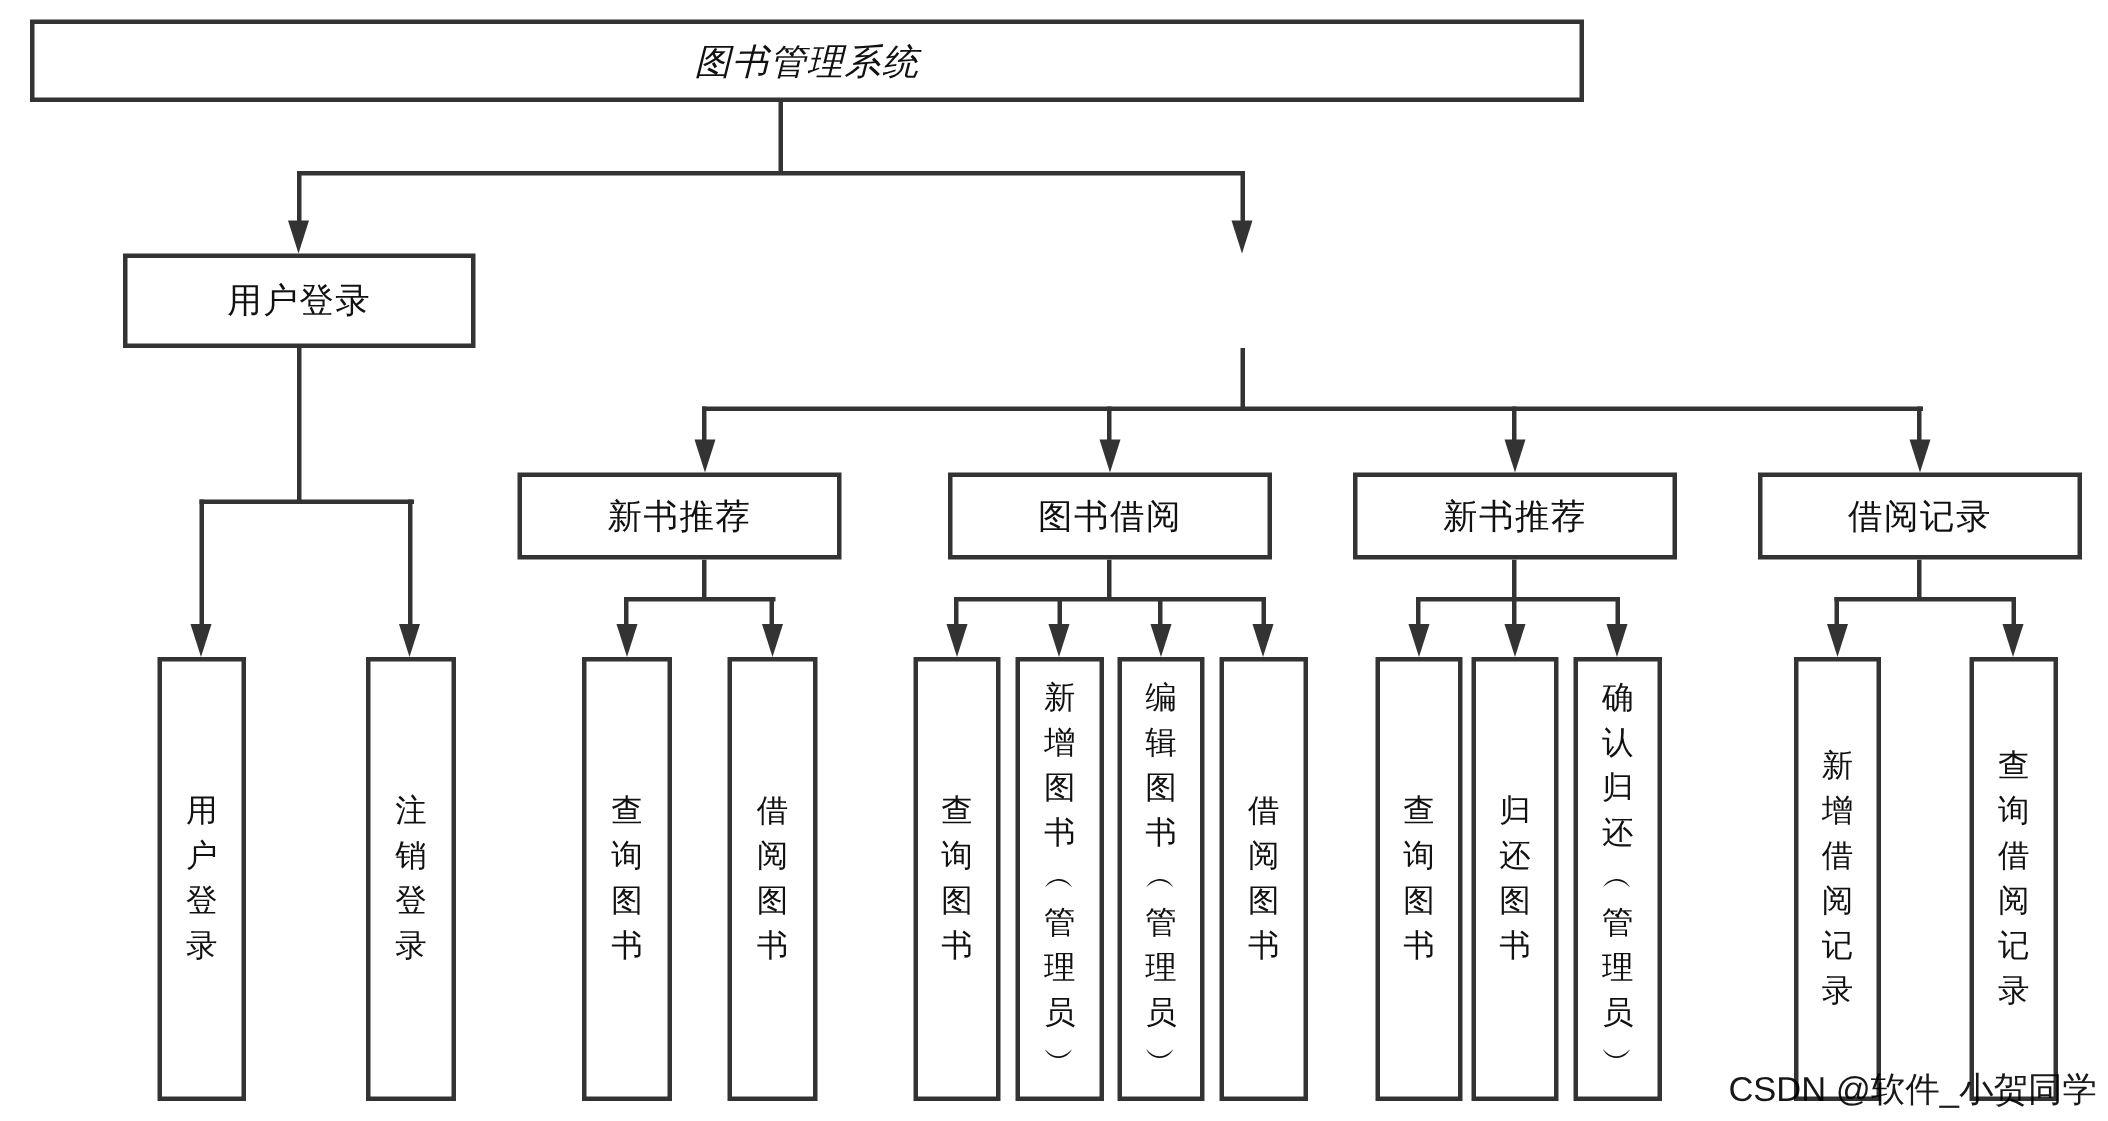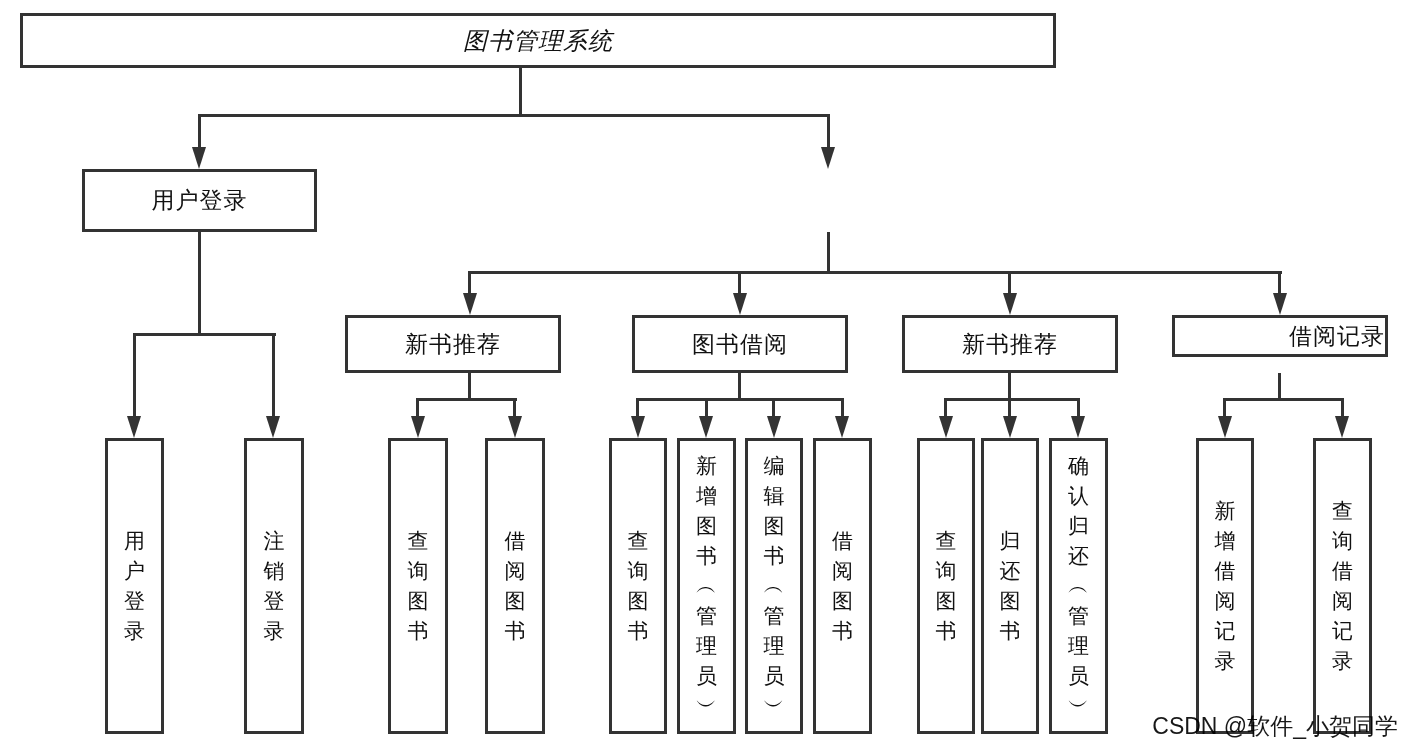--- a/index.html
+++ b/index.html
@@ -93,21 +93,21 @@
   </div>
 
   <div class="box h" style="left:632px; top:315px; width:216px; height:58px;">
     <span>图书借阅</span>
   </div>
 
   <div class="box h" style="left:902px; top:315px; width:216px; height:58px;">
     <span>新书推荐</span>
   </div>
 
-  <div class="box h" style="left:1172px; top:315px; width:216px; height:42px;justify-content:flex-end;">
+  <div class="box h" style="left:1172px; top:315px; width:216px; height:58px;">
     <span>借阅记录</span>
   </div>
 
   <div class="box v" style="left:105px; top:438px; width:59px; height:296px;">
     <span class="vtext">
         <div>用</div>
         <div>户</div>
         <div>登</div>
         <div>录</div>
       </span>

